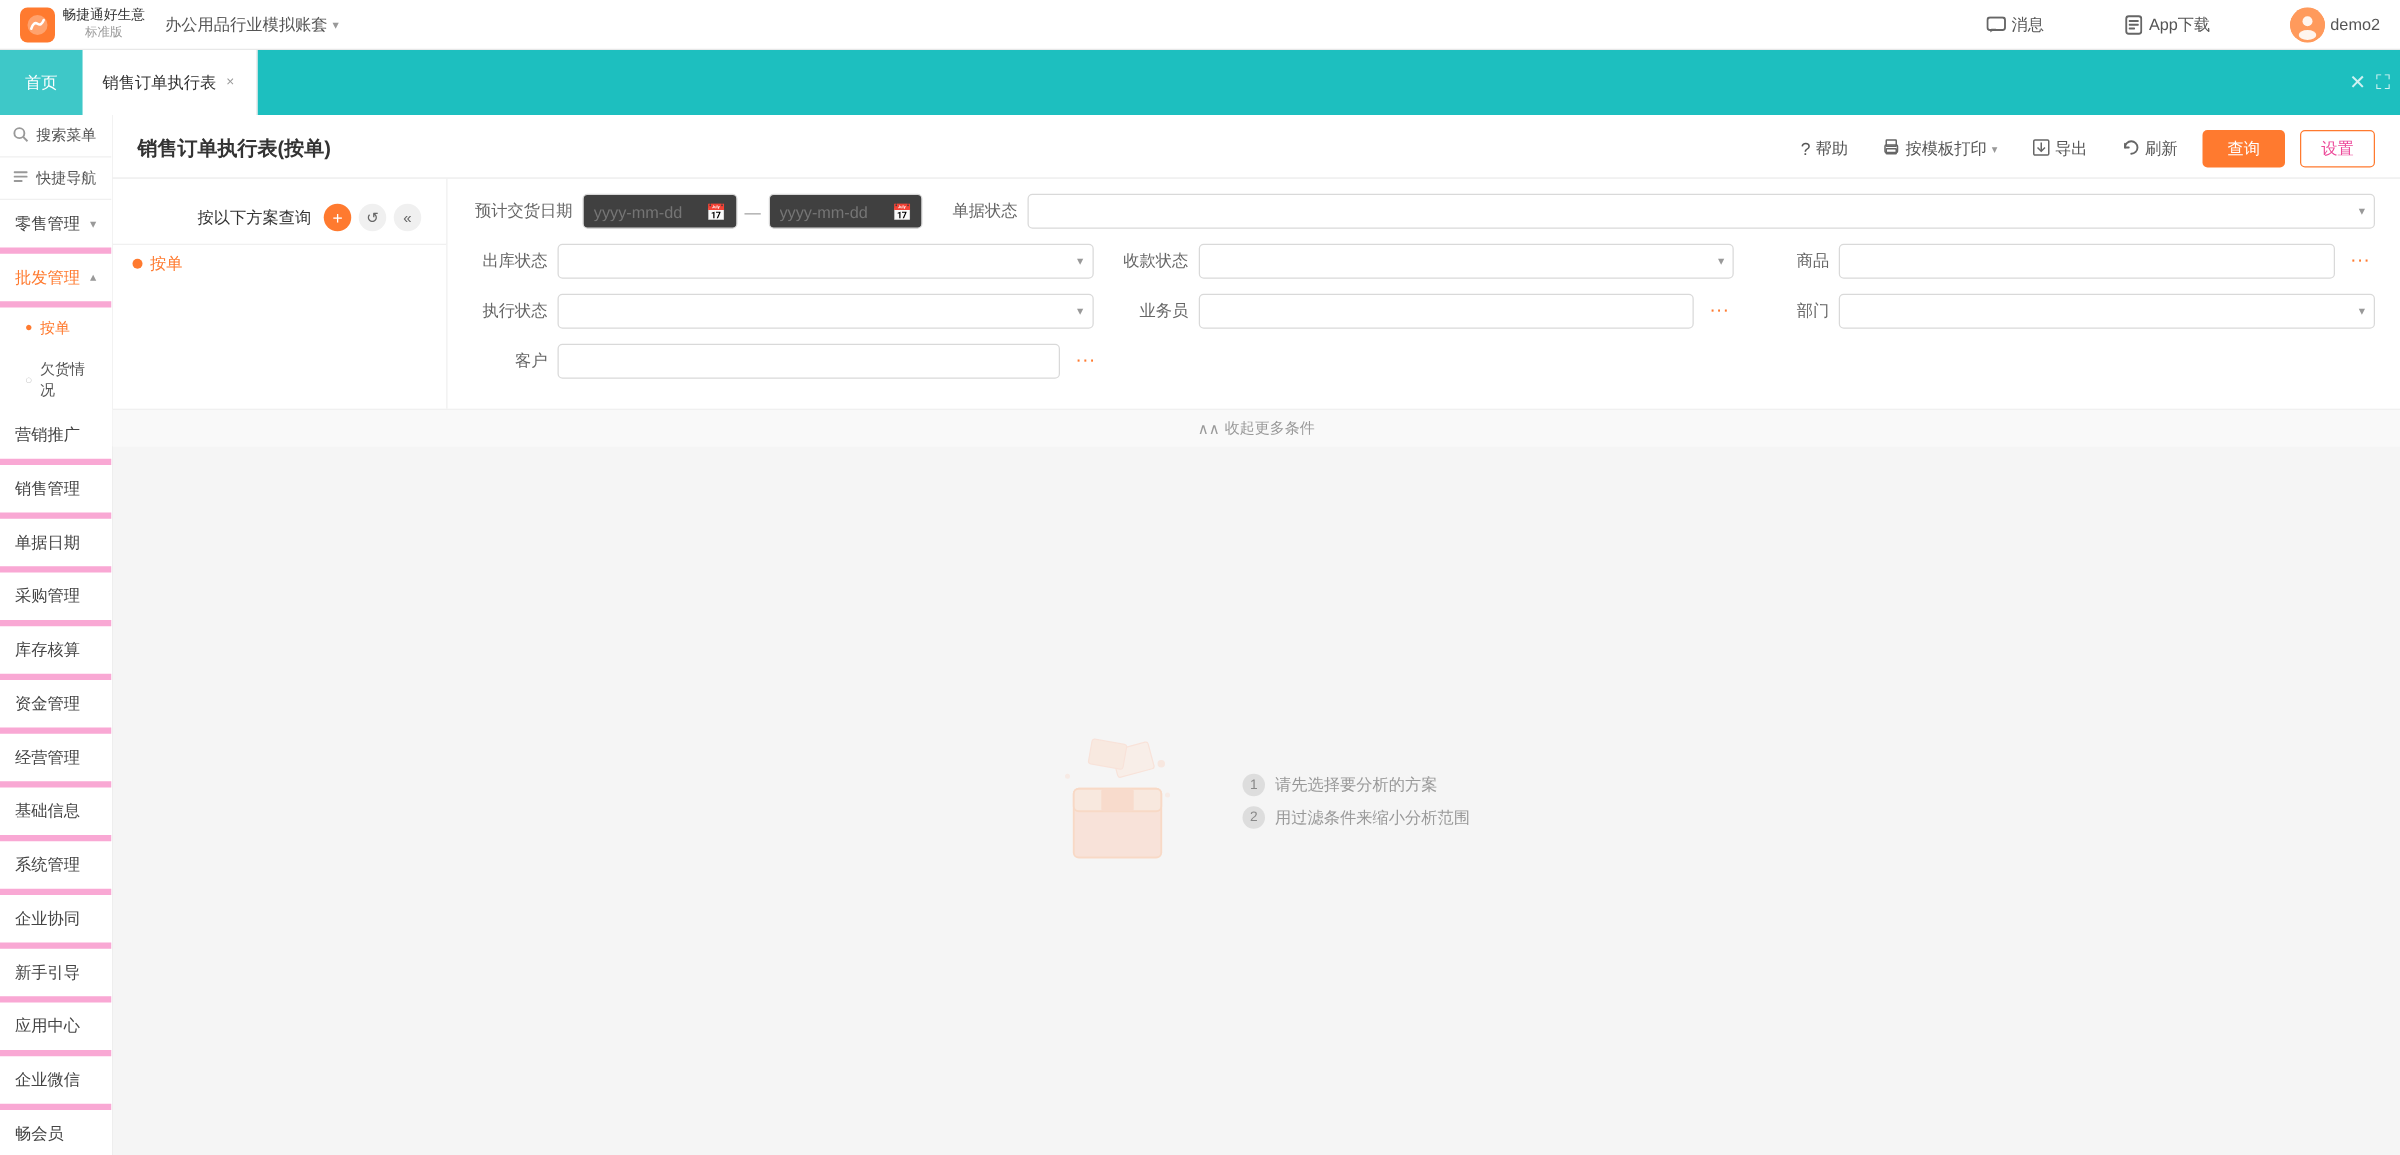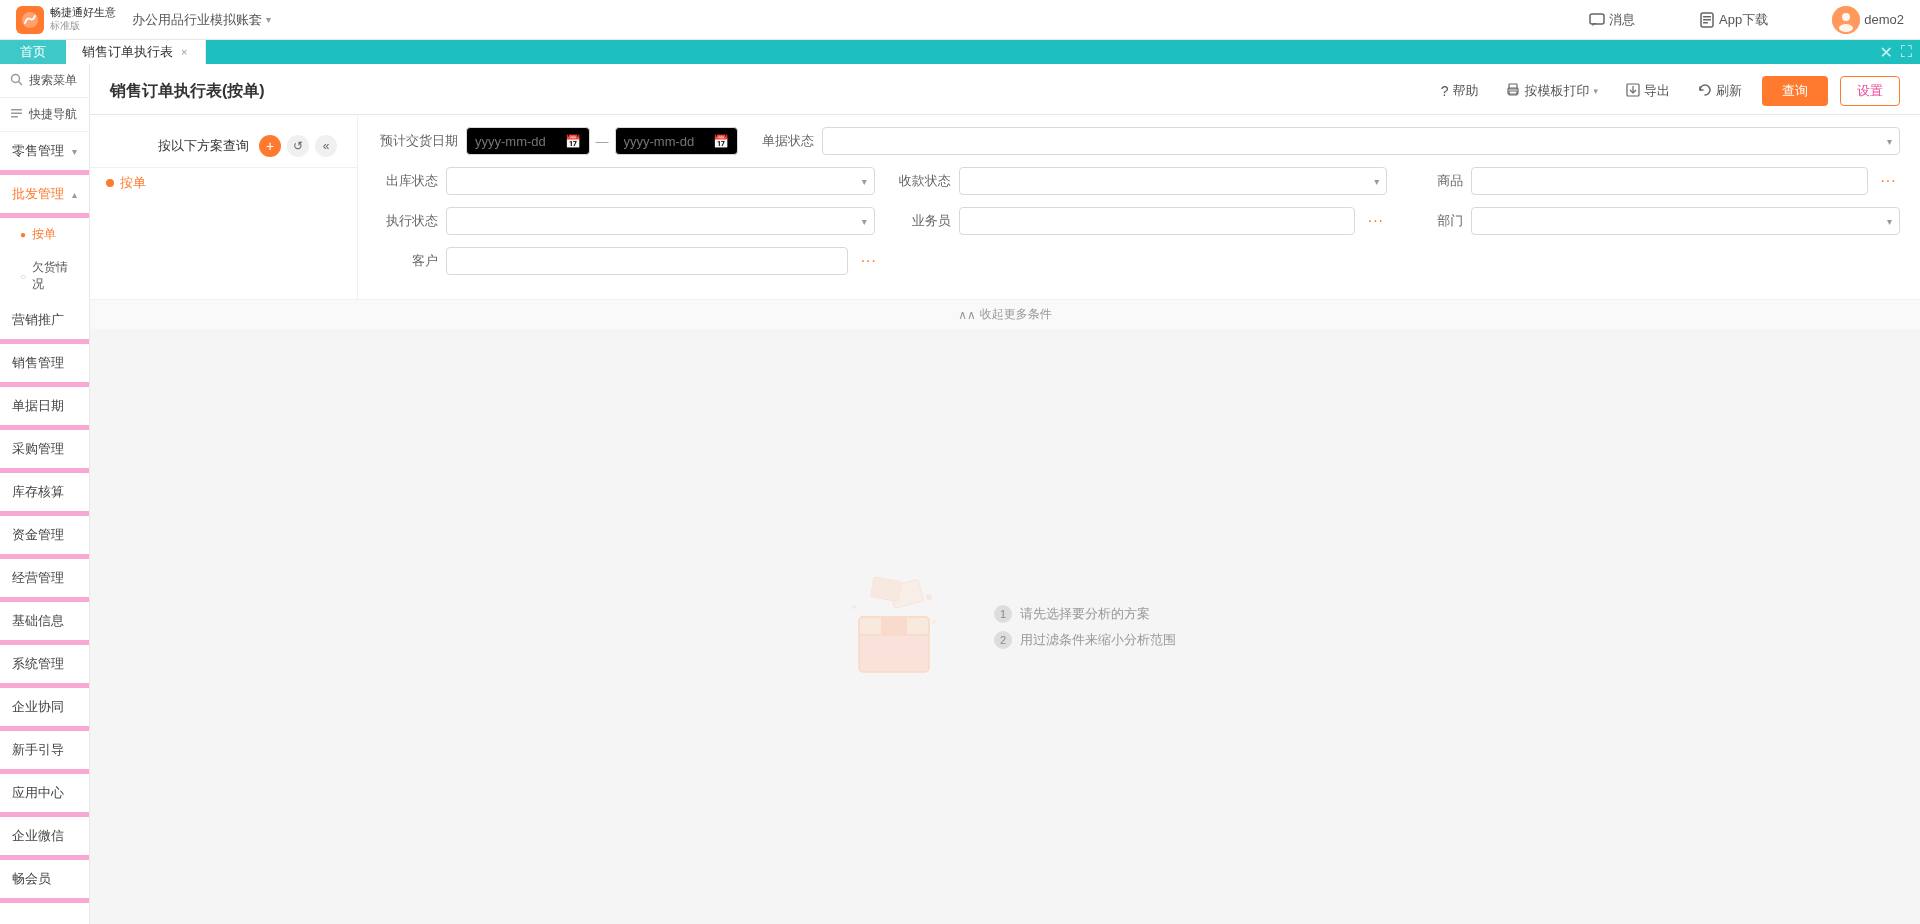--- a/index.html
+++ b/index.html
@@ -13,20 +13,21 @@
       align-items: center;
       justify-content: space-between;
       padding: 0 16px;
       border-bottom: 1px solid #e8e8e8;
       flex-shrink: 0;
     }
     .top-header-left {
       display: flex;
       align-items: center;
       gap: 8px;
+      text-align: center;
     }
     .logo-area {
       display: flex;
       align-items: center;
       gap: 6px;
     }
     .logo-icon {
       width: 28px;
       height: 28px;
       background: #ff7a2f;
@@ -89,21 +90,21 @@
       align-items: center;
       justify-content: center;
       color: white;
       font-size: 11px;
       cursor: pointer;
       overflow: hidden;
     }
 
     
     .tab-bar {
-      height: 24px;
+      height: 52px;
       background: #1dbfbf;
       display: flex;
       align-items: stretch;
       flex-shrink: 0;
     }
     .tab-home {
       padding: 0 20px;
       display: flex;
       align-items: center;
       color: white;
@@ -434,21 +435,21 @@
     }
     .date-input {
       width: 100%;
       height: 28px;
       border: 1px solid #d9d9d9;
       border-radius: 4px;
       padding: 0 28px 0 8px;
       font-size: 13px;
       color: #999;
       outline: none;
-      background: #000000;
+      background: #404040;
     }
     .date-icon {
       position: absolute;
       right: 8px;
       color: #ff7a2f;
       font-size: 13px;
       pointer-events: none;
     }
     .date-sep { color: #999; }
 

